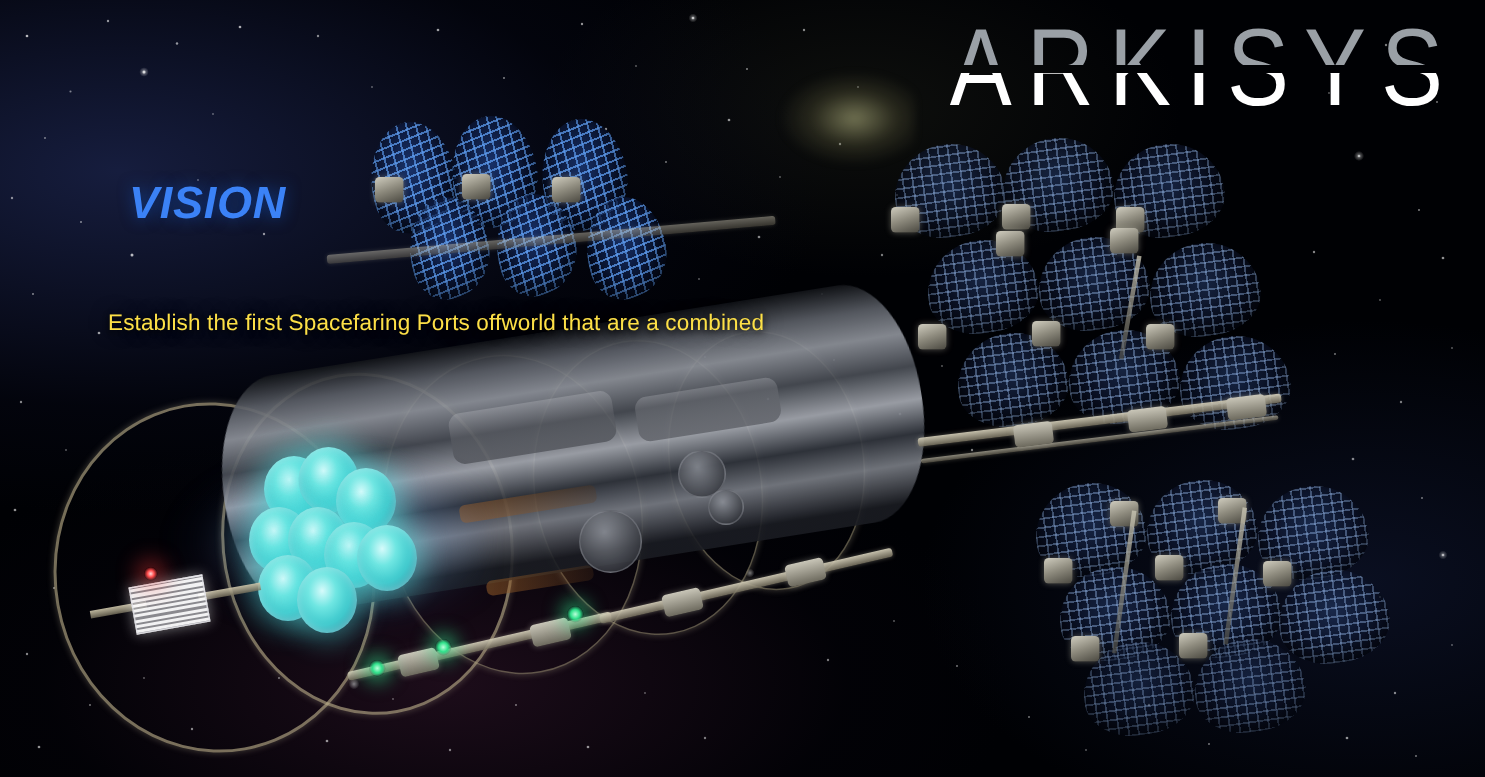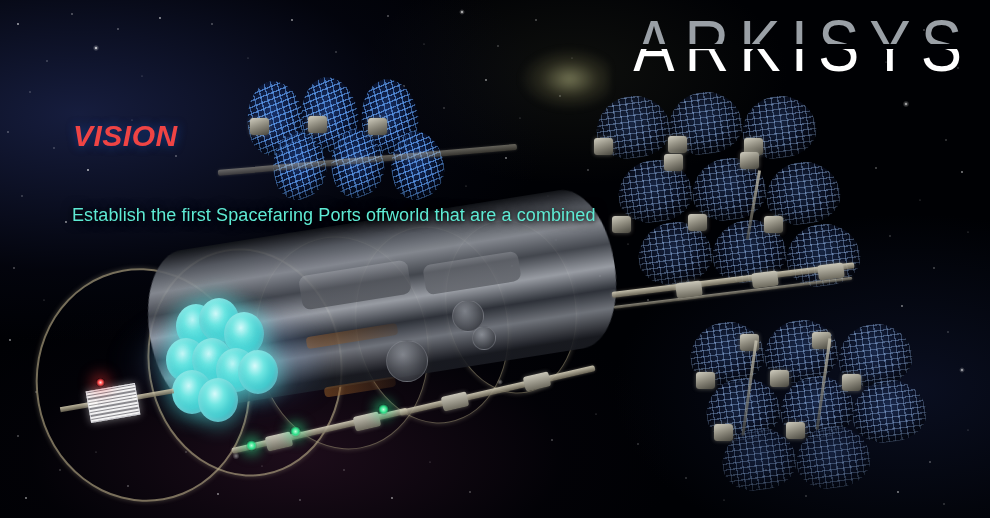--- a/index.html
+++ b/index.html
@@ -204,37 +204,37 @@
     font-family: "Liberation Sans", sans-serif;
     transform: scaleY(1.18) scaleX(1.0);
     transform-origin: right top;
     text-shadow: none;
     user-select: none;
   }
 
   
   .vision-title {
     position: absolute;
-    left: 73px;
+    left: 86px;
     top: 119px;
     font-size: 30px;
     font-weight: bold;
     font-style: italic;
-    color: #ef4444;
+    color: #3b82f6;
     letter-spacing: 0.5px;
     text-shadow: 0 0 10px rgba(20,90,200,0.55);
   }
   .vision-body {
     position: absolute;
     left: 72px;
     top: 201px;
     width: 720px;
-    font-size: 18px;
+    font-size: 15px;
     line-height: 29px;
-    color: #5eead4;
+    color: #fde047;
     font-weight: 400;
     text-shadow: 0 1px 4px rgba(0,0,0,0.85), 0 0 12px rgba(0,0,0,0.7);
     letter-spacing: 0.1px;
   }
 </style>
 </head>
 <body>
 
 <div id="stage">
 

